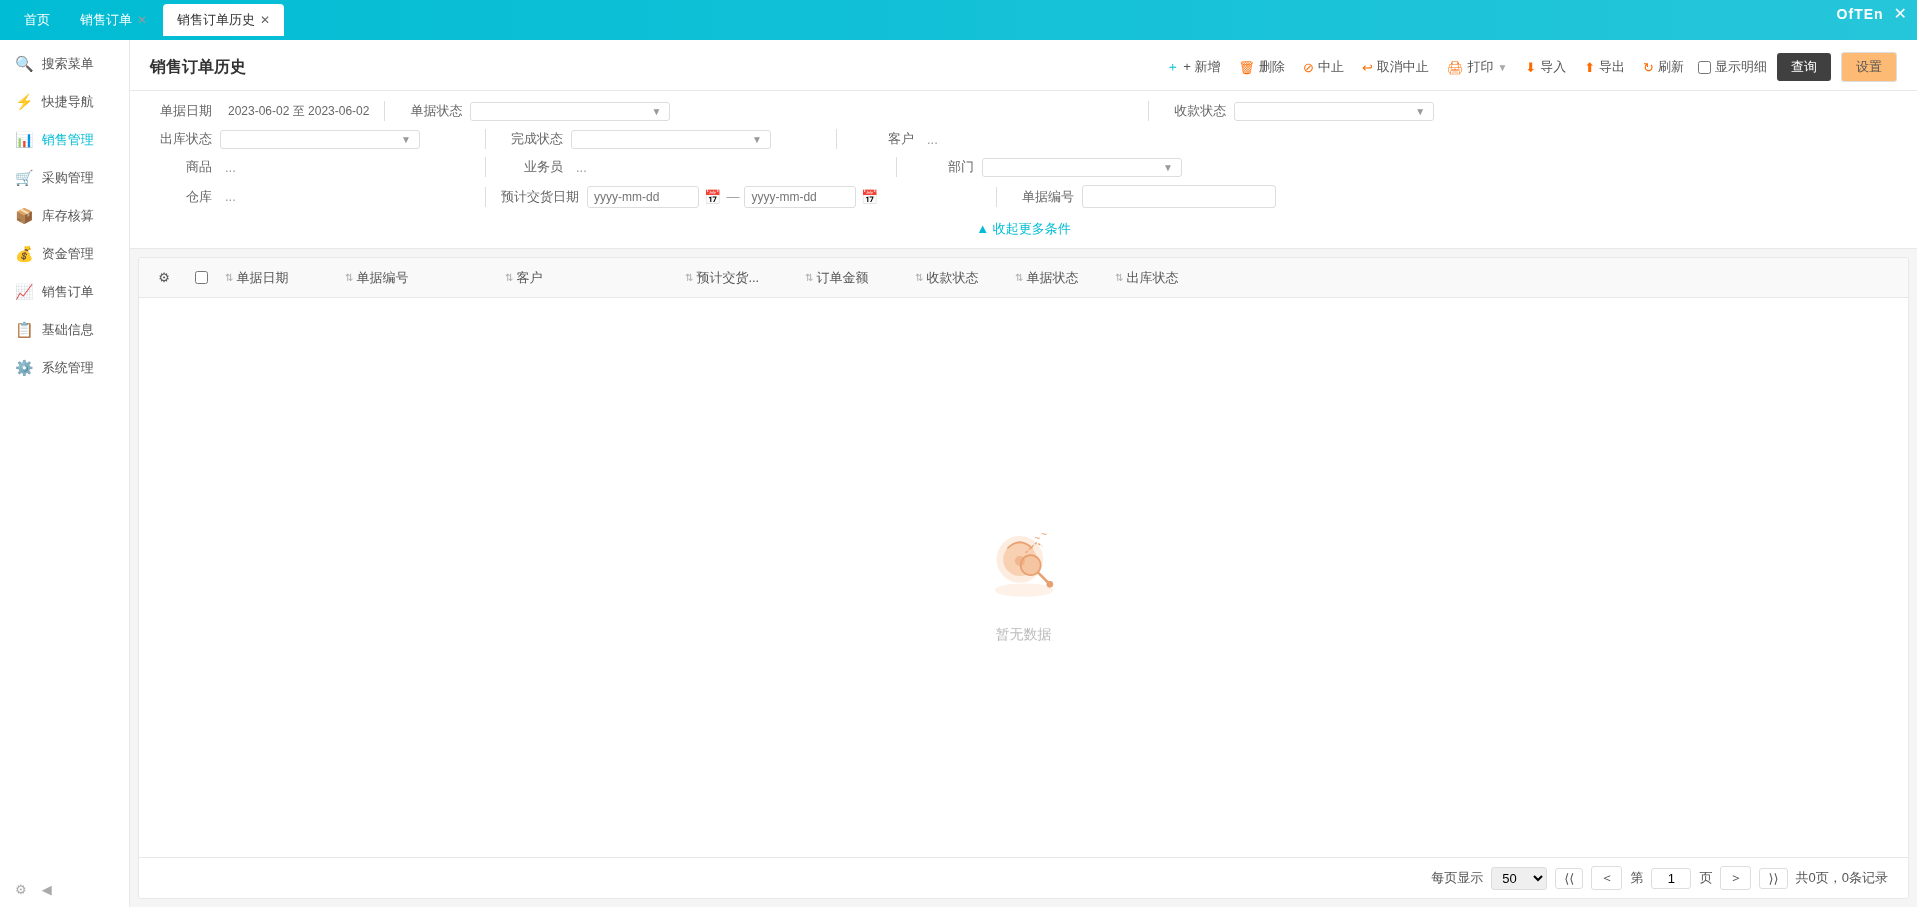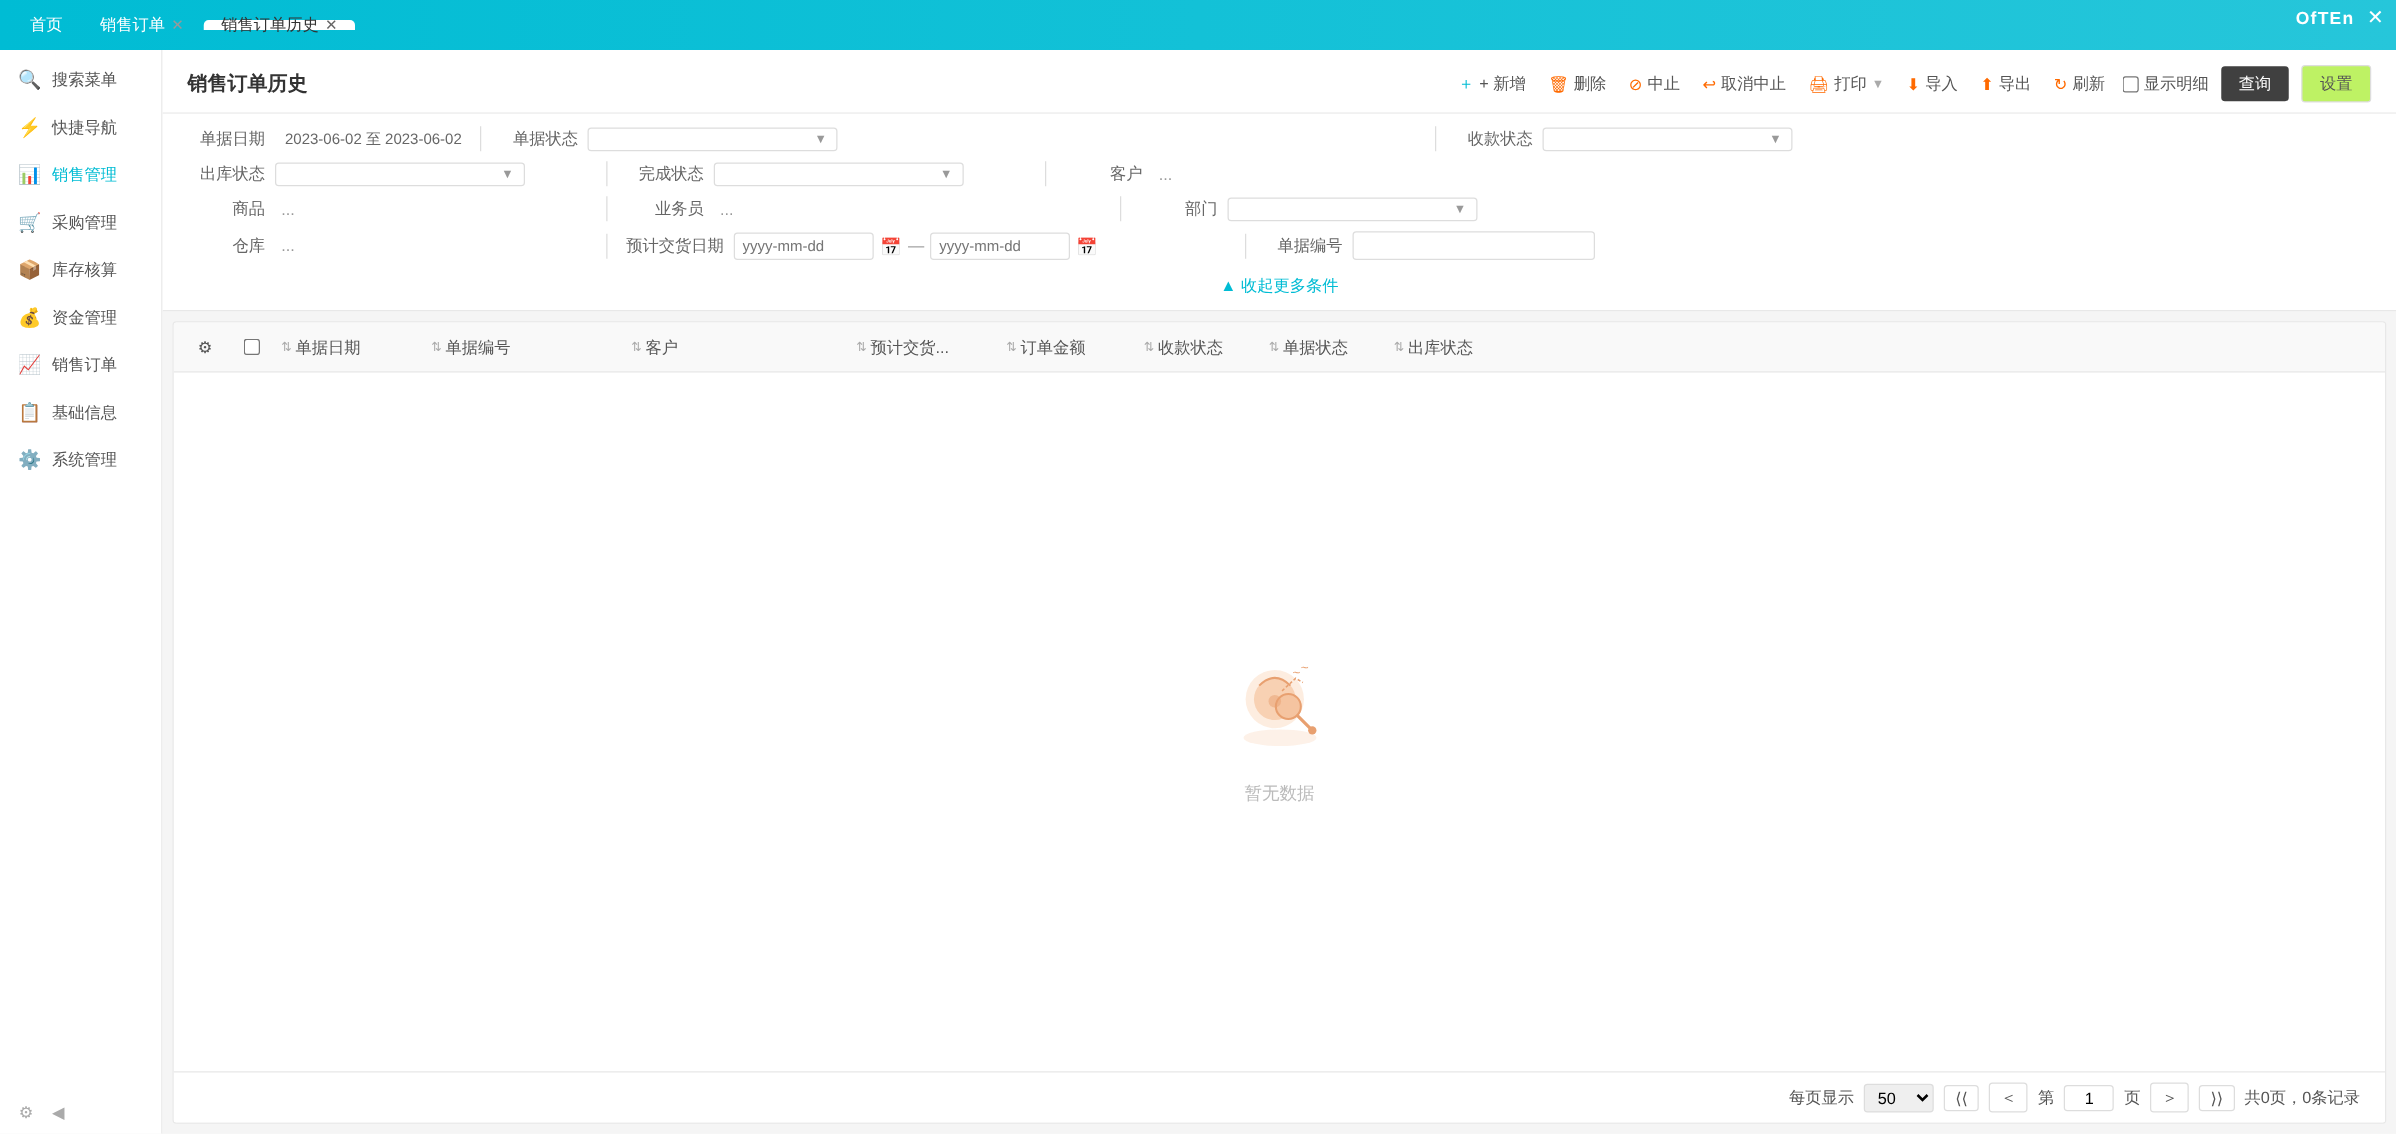--- a/index.html
+++ b/index.html
@@ -3,22 +3,22 @@
   <meta charset="utf-8">
   <style>
     * { box-sizing: border-box; margin: 0; padding: 0; font-family: 'Microsoft YaHei', Arial, sans-serif; font-size: 13px; }
     body { display: flex; flex-direction: column; height: 907px; width: 1917px; overflow: hidden; background: #f5f5f5; }
 
     
     .top-bar {
       height: 40px;
       background: linear-gradient(90deg, #00bcd4, #26c6da);
       display: flex;
-      align-items: flex-end;
-      padding: 16px 10px;
+      align-items: flex-start;
+      padding: 4px 10px;
       gap: 0;
       position: relative;
     }
     .top-bar-tabs {
       display: flex;
       align-items: stretch;
       height: 100%;
       gap: 2px;
     }
     .tab-item {
@@ -127,21 +127,21 @@
     .btn-orange {
       background: #404040;
       color: #fff !important;
       border: none;
       padding: 5px 14px;
       border-radius: 3px;
       cursor: pointer;
       font-size: 13px;
     }
     .btn-outline {
-      background: #bef264;
+      background: #fdba74;
       color: #555;
       border: 1px solid #ddd;
       padding: 5px 14px;
       border-radius: 3px;
       cursor: pointer;
       font-size: 13px;
     }
     .checkbox-show { display: flex; align-items: center; gap: 4px; font-size: 13px; color: #555; }
 
     

